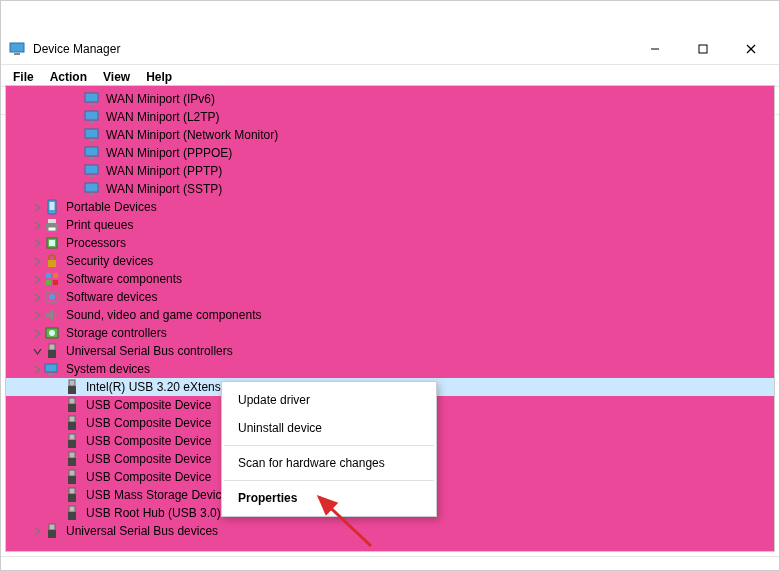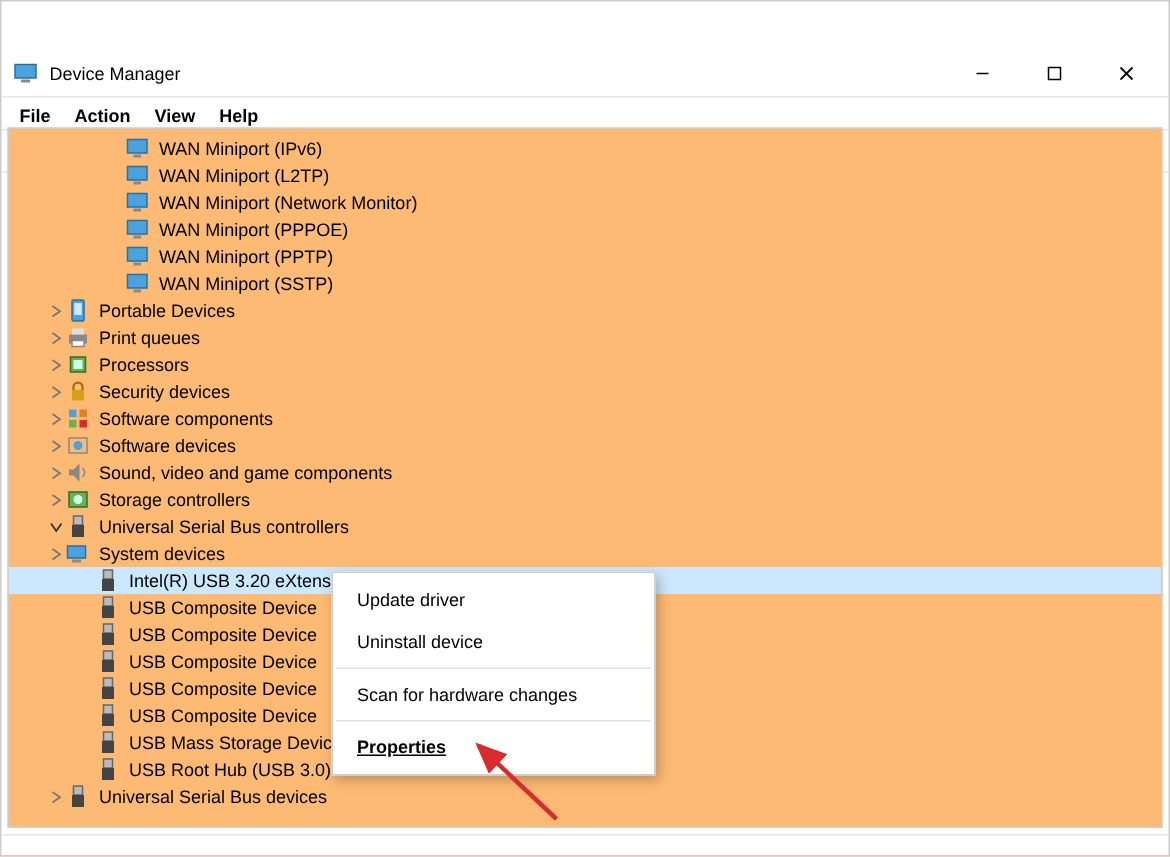--- a/index.html
+++ b/index.html
@@ -29,21 +29,21 @@
     display:inline-block;
   }
   .titlebar .title { flex: 1; font-size: 12px; }
   .titlebar .win-controls { display: flex; gap: 8px; }
   .win-btn { width: 40px; height: 28px; display:flex; align-items:center; justify-content:center; }
   .menubar { height: 22px; display:flex; align-items:flex-end; padding: 0 4px; border-bottom:1px solid #e5e5e5;font-weight:bold; }
   .menubar .menu-item { padding: 2px 8px; }
   .toolbar { height: 28px; display:flex; align-items:center; padding: 0 4px; border-bottom:1px solid #e5e5e5; gap:2px; }
   .tool-btn { width:24px; height:24px; display:flex; align-items:center; justify-content:center; border:1px solid transparent; }
   .tool-sep { width:1px; height:20px; background:#ccc; margin:0 3px; }
-  .content-wrap { position:absolute; top:84px; bottom:18px; left:4px; right:4px; border:1px solid #ccc; overflow:auto; background:#fdba74; }
+  .content-wrap { position:absolute; top:84px; bottom:18px; left:4px; right:4px; border:1px solid #ccc; overflow:auto; background:#ec4899; }
   .tree { padding: 4px 0; }
   .tree-row { height:18px; display:flex; align-items:center; white-space:nowrap; padding-left:6px; }
   .tree-row .exp { width:14px; display:inline-flex; justify-content:center; color:#666; font-size:10px; }
   .tree-row .node-icon { width:16px; height:16px; margin:0 4px 0 0; display:inline-flex; align-items:center; justify-content:center; }
   .tree-row.selected { background:#cce8ff; }
   .tree-row .label { padding: 1px 2px; }
   .tree-row.selected .label { background:#cce8ff; }
   .indent-1 { padding-left: 24px; }
   .indent-2 { padding-left: 44px; }
   .indent-3 { padding-left: 64px; }
@@ -51,21 +51,21 @@
     position:absolute;
     left:220px; top:380px;
     width:216px;
     background:#fff;
     border:1px solid #ccc;
     box-shadow: 2px 3px 8px rgba(0,0,0,0.25);
     padding:4px 0;
     z-index:5;
   }
   .ctx-item { padding:7px 16px; font-size:12px; }
-  .ctx-item.bold { font-weight:600;text-decoration:underline; }
+  .ctx-item.bold { font-weight:600; }
   .ctx-sep { height:1px; background:#e0e0e0; margin:3px 2px; }
   .statusbar { position:absolute; bottom:0; left:0; right:0; height:14px; border-top:1px solid #e5e5e5; }
   .arrow-annot {
     position:absolute;
     left:310px; top:490px;
     z-index:6;
     pointer-events:none;
   }
   svg { display:block; }
 </style>

